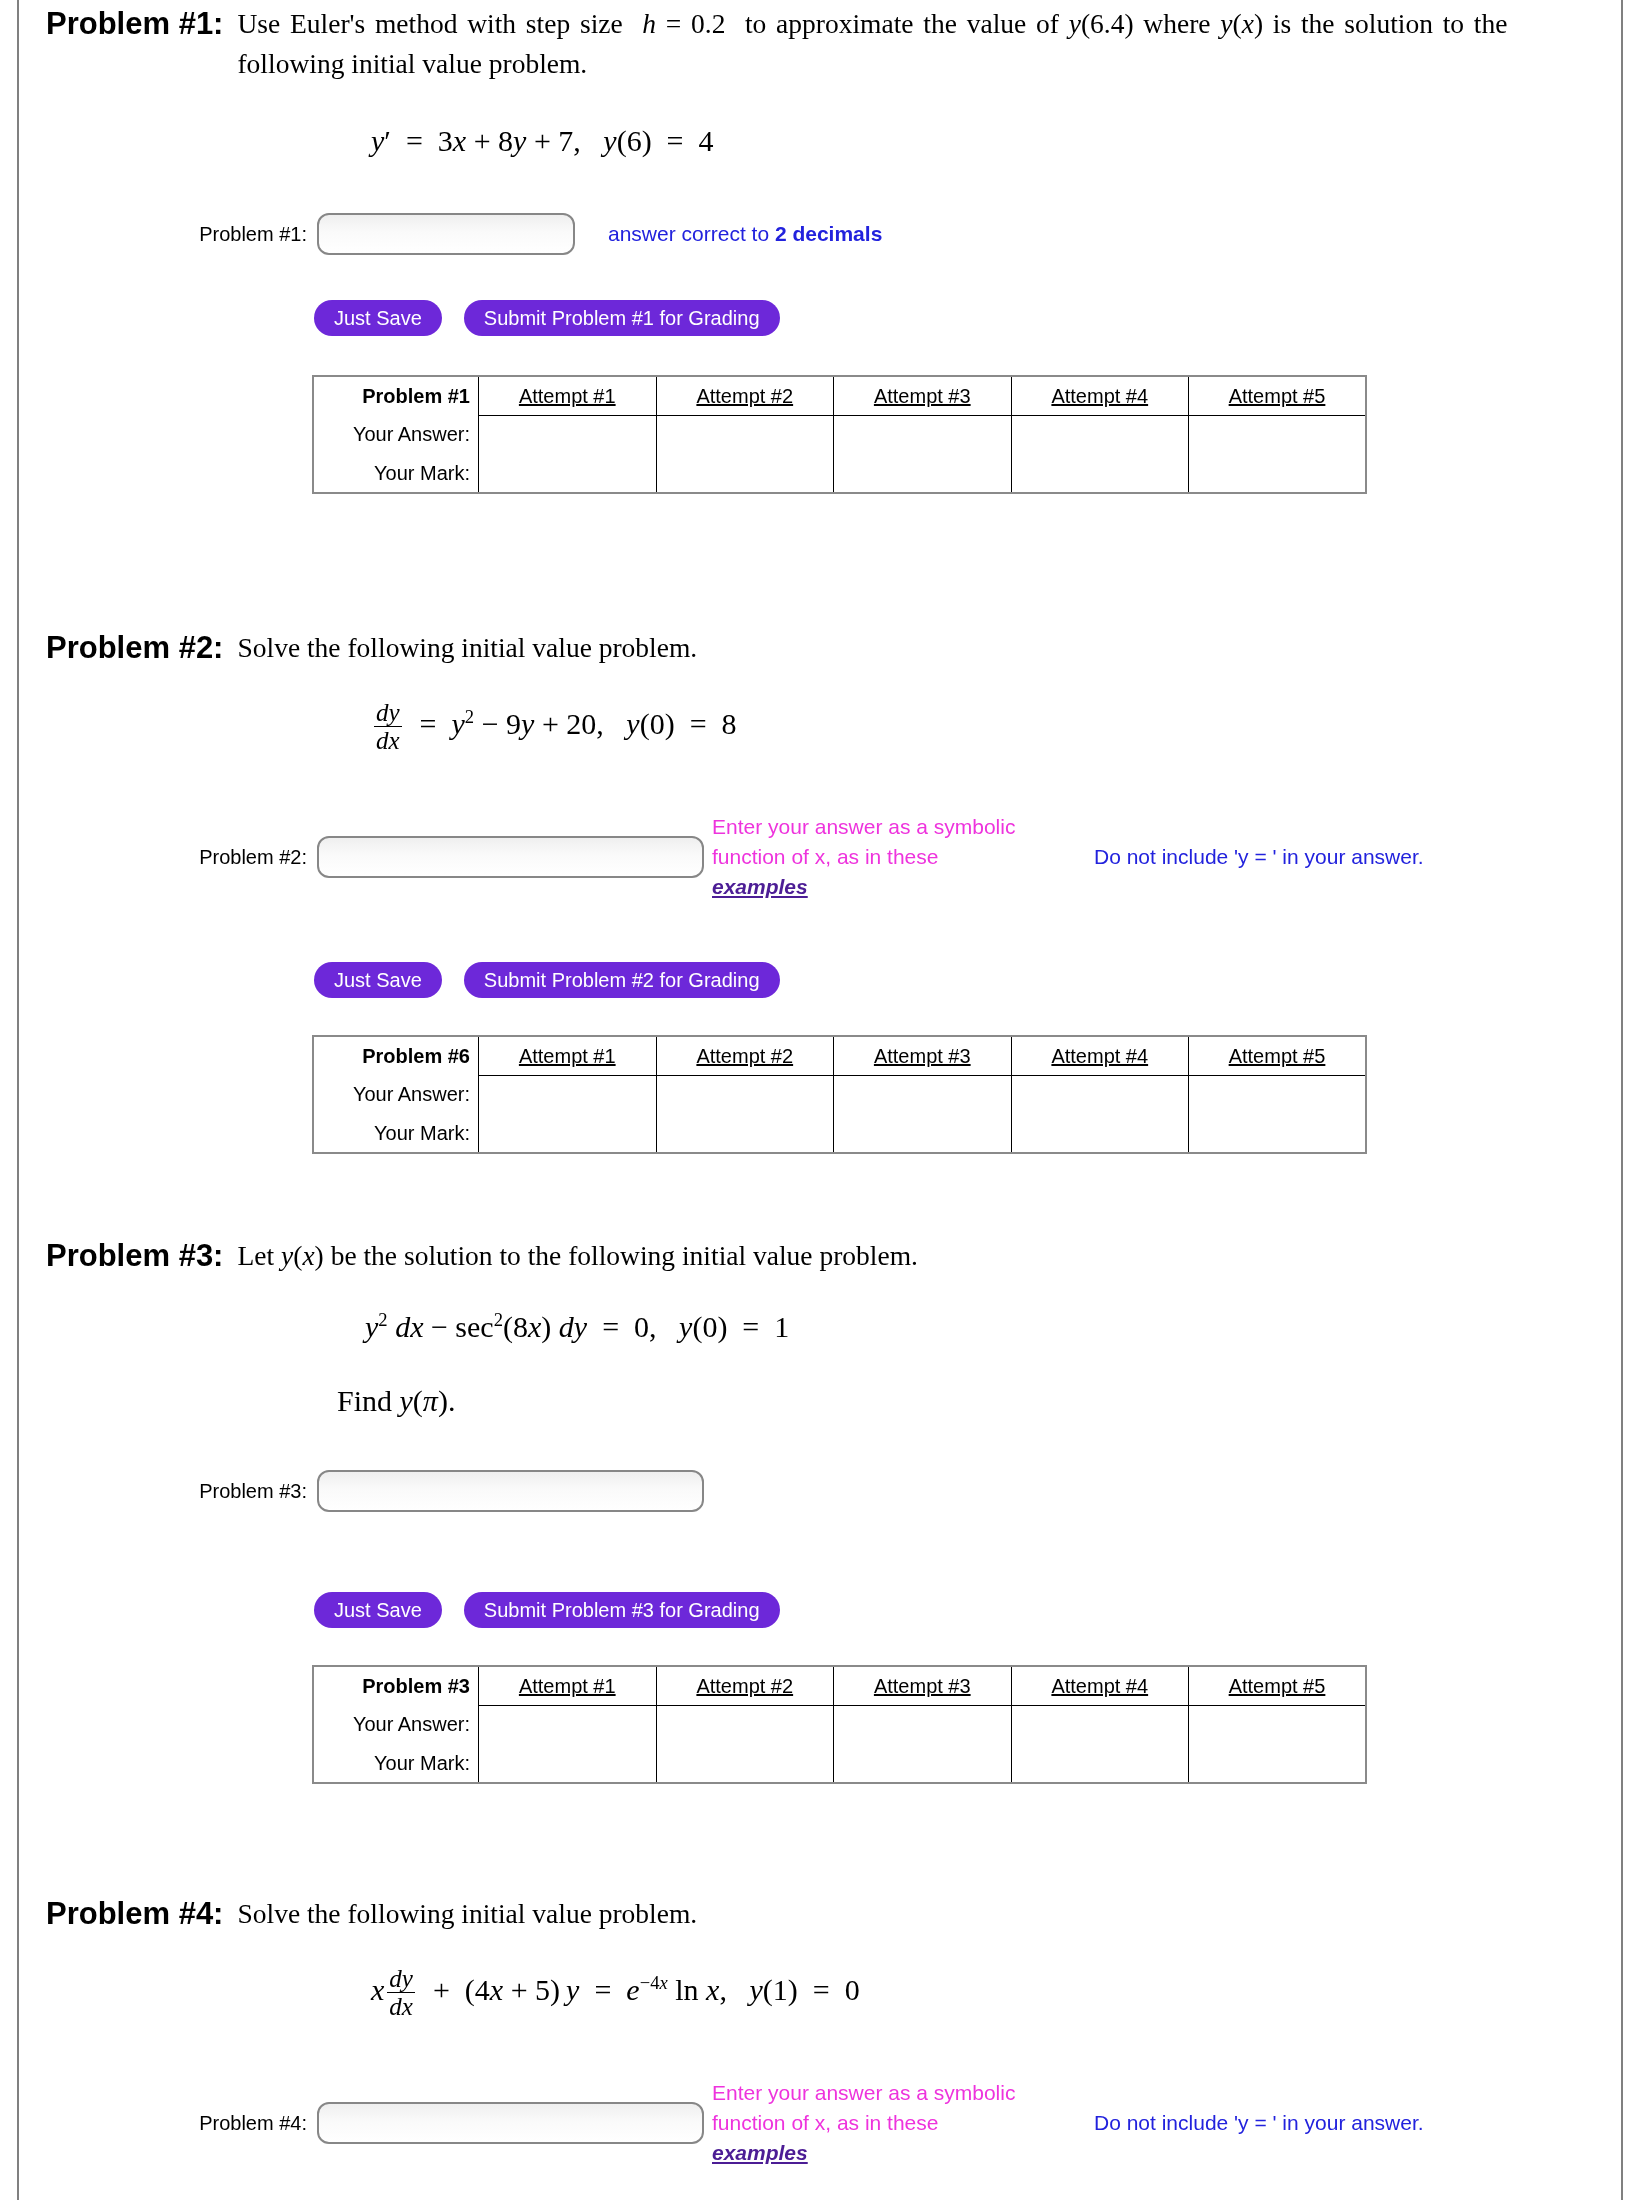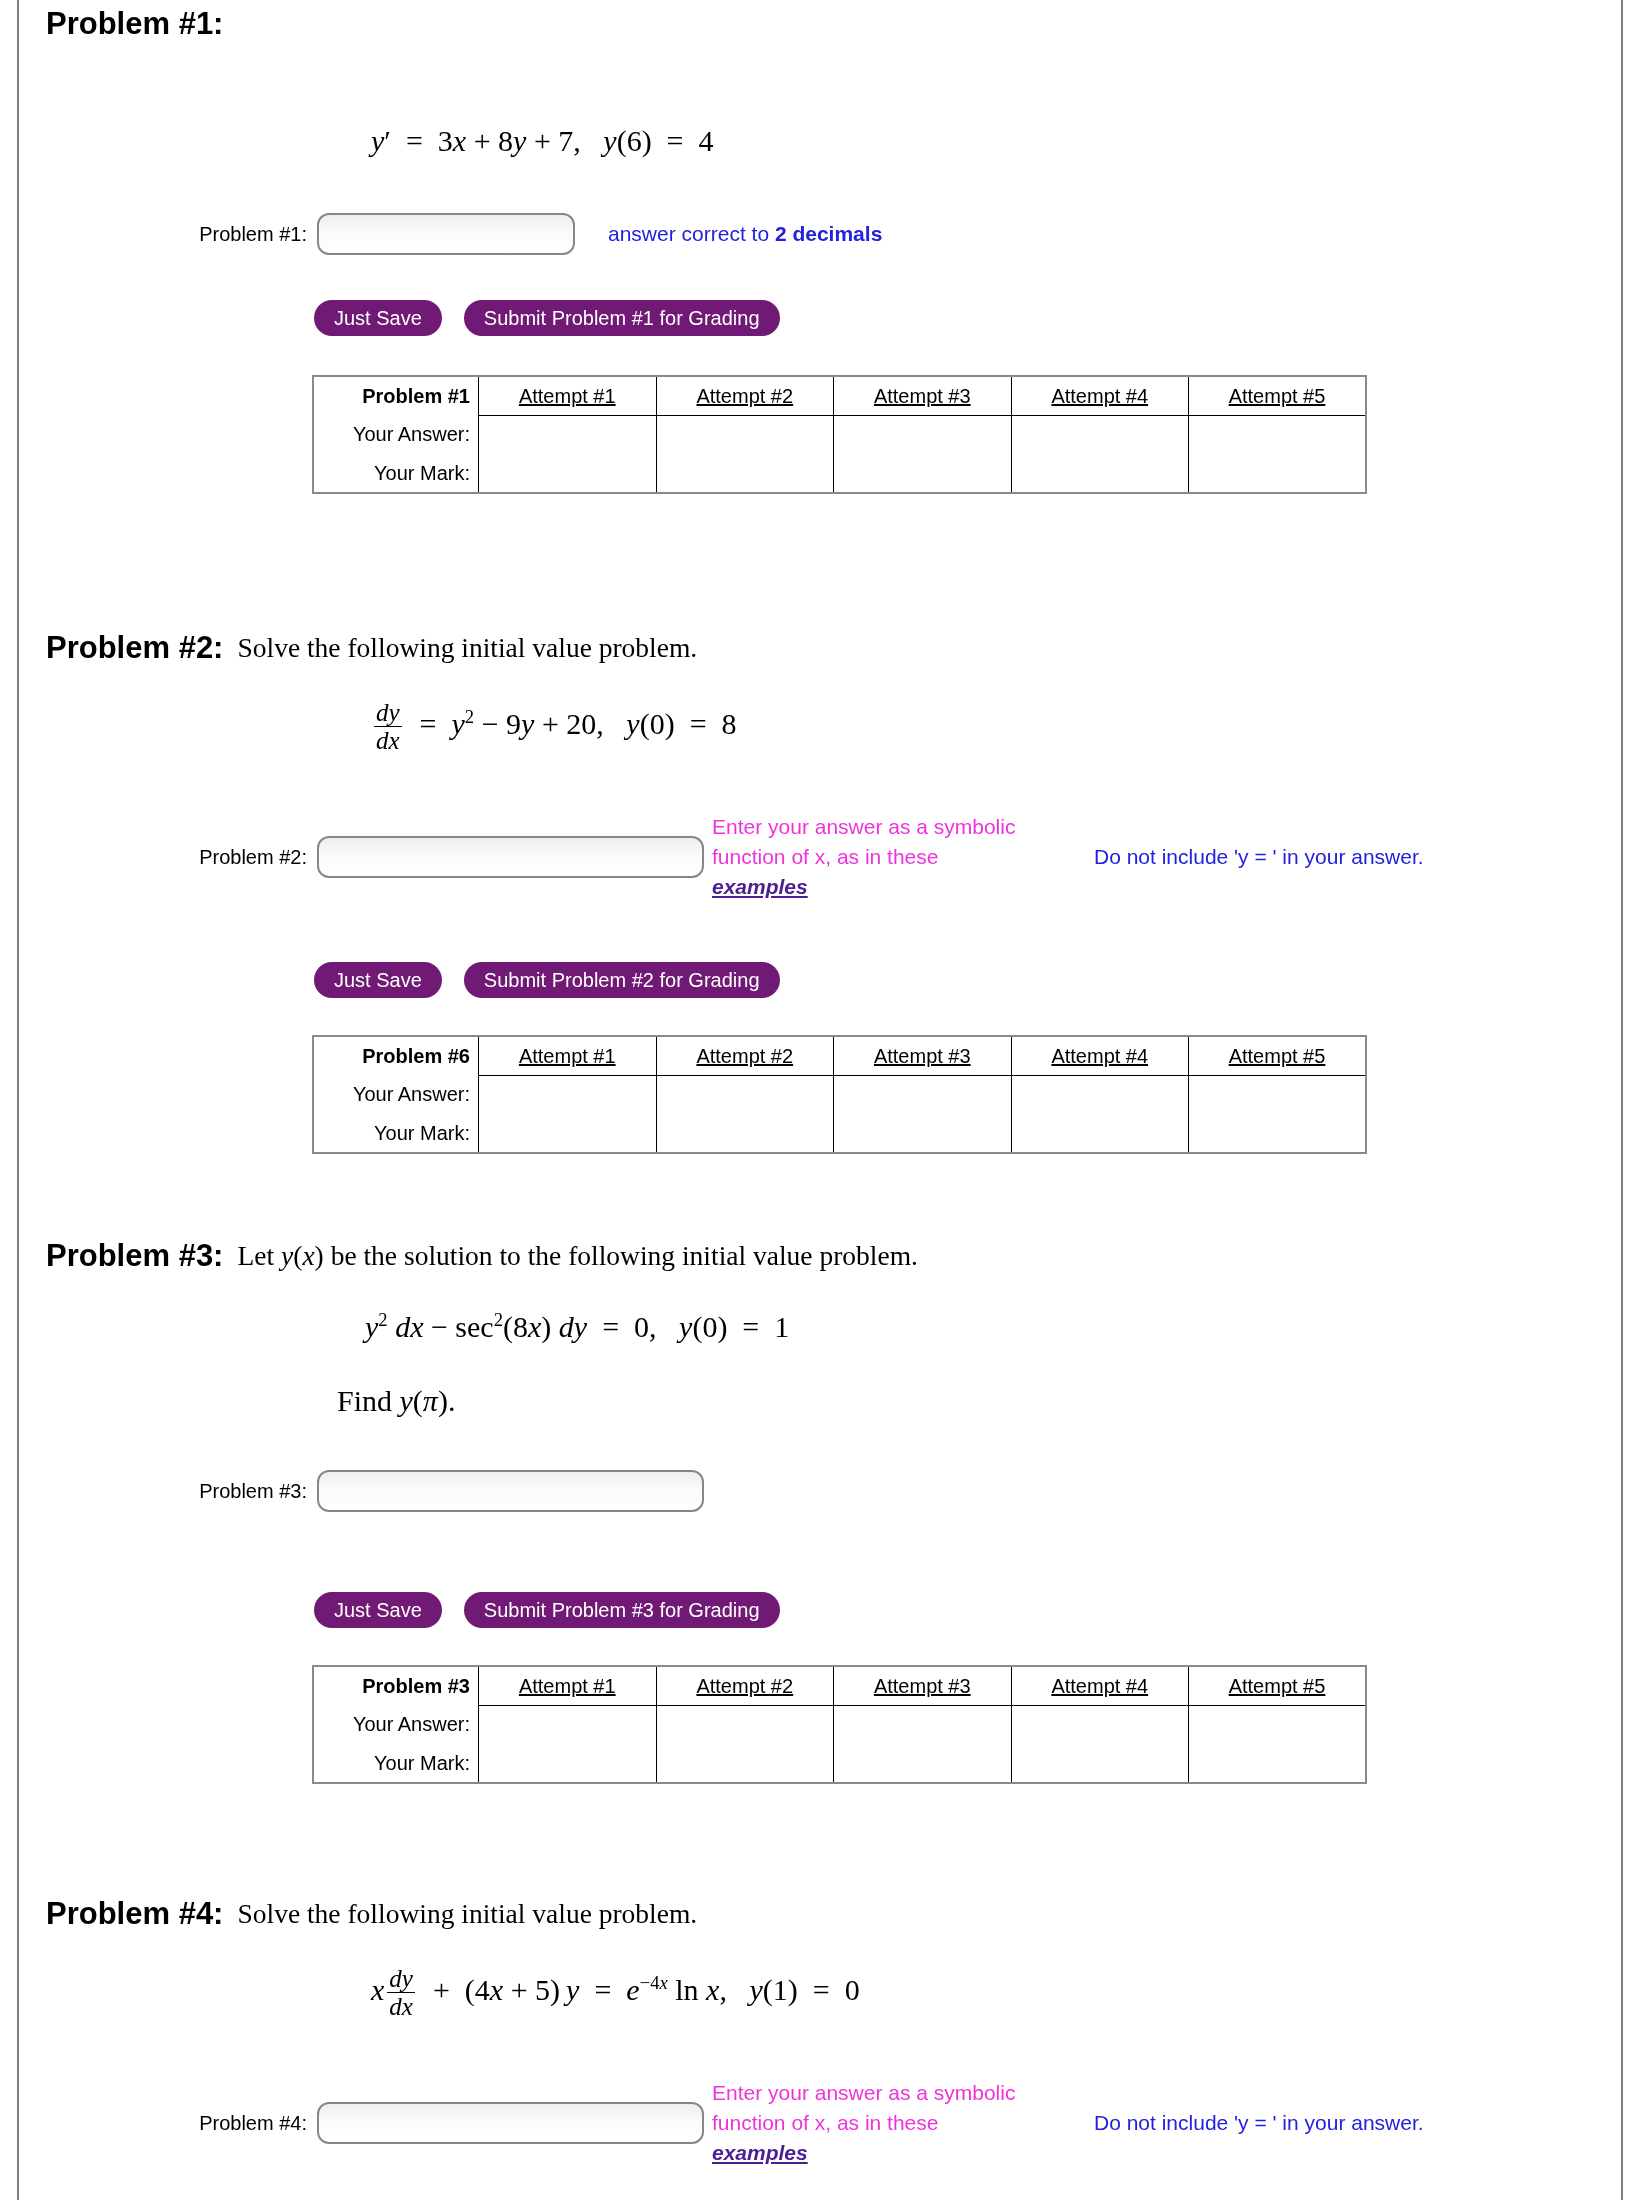--- a/index.html
+++ b/index.html
@@ -122,21 +122,21 @@
   .hint-pink .examples {
     color: #4c1d95;
     font-weight: bold;
     text-decoration: underline;
     cursor: pointer;
     font-style: italic;
   }
   
   .btn-row { display: flex; align-items: center; }
   .btn {
-    background: #701a75;
+    background: #6d28d9;
     color: #ffffff;
     border: none;
     border-radius: 22px;
     font-family: "Liberation Sans", sans-serif;
     font-size: 20px;
     height: 36px;
     padding: 0 20px;
     cursor: pointer;
     line-height: 36px;
     white-space: nowrap;
@@ -175,20 +175,23 @@
 </style>
 </head>
 <body>
 
 <div class="page-frame">
 
   <div class="problem" style="position:absolute; left:0; top:0; width:1602px;">
 
     <div class="prob-head" style="padding-left:27px; padding-top:4px;">
       <div class="prob-label">Problem #1:</div>
+      <div class="prob-stmt" style="width:1270px;">
+        Use Euler's method with step size&nbsp; <span class="mi">h</span> = 0.2&nbsp; to approximate the value of <span class="mi">y</span>(6.4) where <span class="mi">y</span>(<span class="mi">x</span>) is the solution to the following initial value problem.
+      </div>
     </div>
 
     <div class="eq" style="position:absolute; left:352px; top:124px;">
       <span class="mi">y</span>′ &nbsp;=&nbsp; 3<span class="mi">x</span> + 8<span class="mi">y</span> + 7, &nbsp;&nbsp;<span class="mi">y</span>(6) &nbsp;=&nbsp; 4
     </div>
 
     <div class="answer-row" style="position:absolute; left:0; top:213px;">
       <div class="ans-label" style="width:288px; padding-right:10px;">Problem #1:</div>
       <input class="ans-input" type="text" style="width: 258px;" placeholder="">
       <div class="hint-blue" style="margin-left:33px;">

